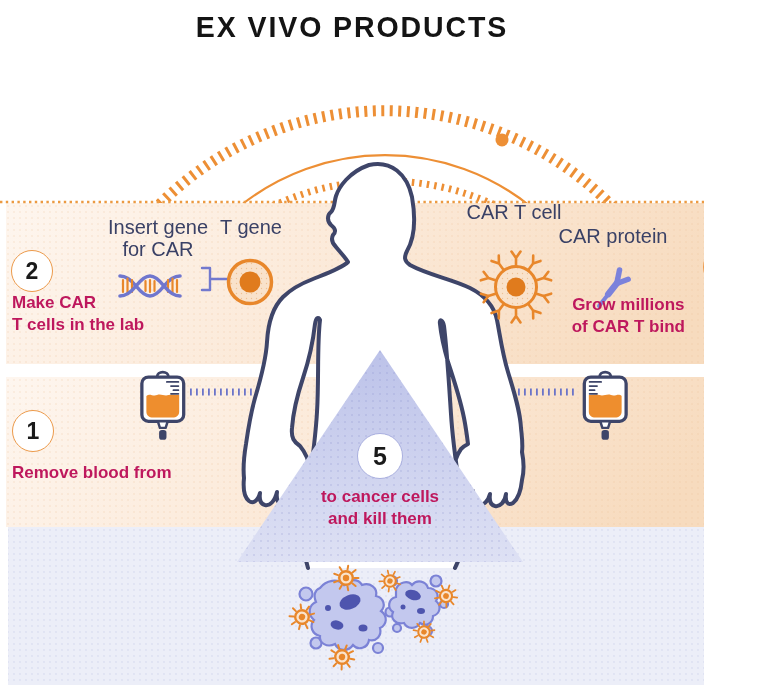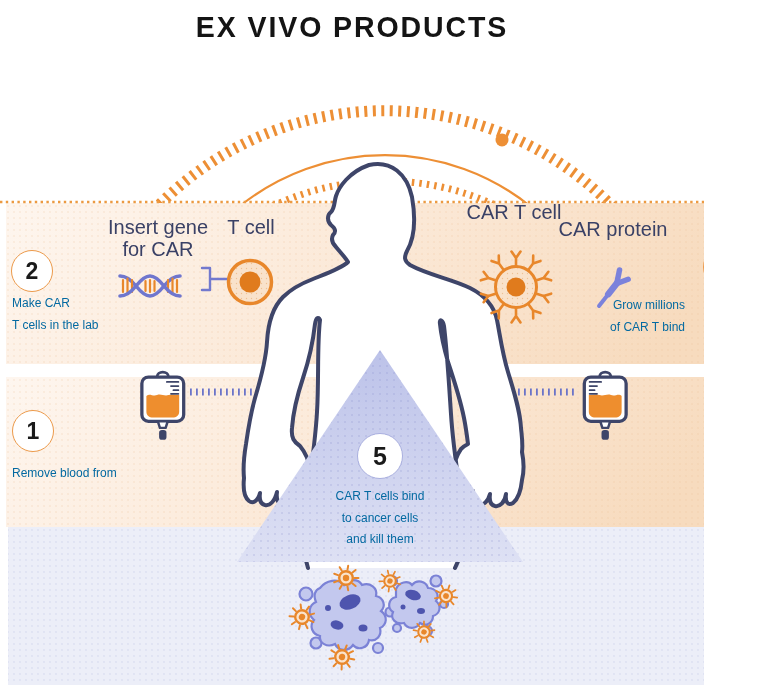--- a/index.html
+++ b/index.html
@@ -3,26 +3,26 @@
 <meta charset="utf-8">
 <style>
   html,body{margin:0;padding:0;background:#fff;}
   .stage{position:relative;width:704px;height:685px;background:#ffffff;overflow:hidden;
          font-family:"Liberation Sans", sans-serif;}
   .scene{position:absolute;left:0;top:0;z-index:1;}
   .txt{position:absolute;z-index:2;}
   .title{left:0;right:0;top:10px;text-align:center;font-size:30px;font-weight:800;
          color:#141414;letter-spacing:2px;transform:scaleX(.95);}
   .label{color:#3A4166;font-size:20px;line-height:22px;text-align:center;}
-  .stepText{color:#0369a1;font-size:12px;font-weight:normal;line-height:22px;}
+  .stepText{color:#be185d;font-size:17px;font-weight:bold;line-height:22px;}
   .num{position:absolute;z-index:2;width:42px;height:42px;border-radius:50%;
        background:#fff;border:1.6px solid #EC9A4B;display:flex;align-items:center;
        justify-content:center;font-size:23px;font-weight:bold;color:#1A1A1A;box-sizing:border-box;}
   .num5{width:46px;height:46px;border-color:#A9AFDF;font-size:25px;}
-  .ta-r{text-align:right;}
+  .ta-r{text-align:center;}
   .ta-c{text-align:center;}
 </style>
 </head>
 <body>
 
 <div class="stage">
 
 <svg class="scene" width="768" height="685" viewBox="0 0 768 685">
   <defs>
     <linearGradient id="bandGrad" x1="0" y1="0" x2="1" y2="0.18">
@@ -183,23 +183,23 @@
     <use href="#sun" transform="translate(424,632) rotate(30) scale(0.85)"></use>
   </g>
 </svg>
 
 <div class="txt title">EX VIVO PRODUCTS</div>
 
 <div class="txt label" style="left:98px;top:216px;width:120px;">
   <div>Insert gene</div>
   <div>for CAR</div>
 </div>
-<div class="txt label" style="left:211px;top:216px;width:80px;">T cell</div>
+<div class="txt label" style="left:211px;top:216px;width:80px;">T gene</div>
 <div class="txt label" style="left:454px;top:201px;width:120px;">CAR T cell</div>
-<div class="txt label" style="left:553px;top:218px;width:120px;">CAR protein</div>
+<div class="txt label" style="left:553px;top:225px;width:120px;">CAR protein</div>
 
 <div class="num" style="left:11px;top:250px;">
   <span>2</span>
 </div>
 <div class="txt stepText" style="left:12px;top:292px;">
   <div>Make CAR</div>
   <div>T cells in the lab</div>
 </div>
 
 <div class="num" style="left:703px;top:246px;">
@@ -218,18 +218,17 @@
 </div>
 
 <div class="num" style="left:708px;top:410px;">
   <span>4</span>
 </div>
 
 <div class="num num5" style="left:357px;top:433px;">
   <span>5</span>
 </div>
 <div class="txt stepText ta-c" style="left:280px;top:486px;width:200px;line-height:21.5px;">
-  <div>CAR T cells bind</div>
   <div>to cancer cells</div>
   <div>and kill them</div>
 </div>
 
 </div>
 
 </body></html>

